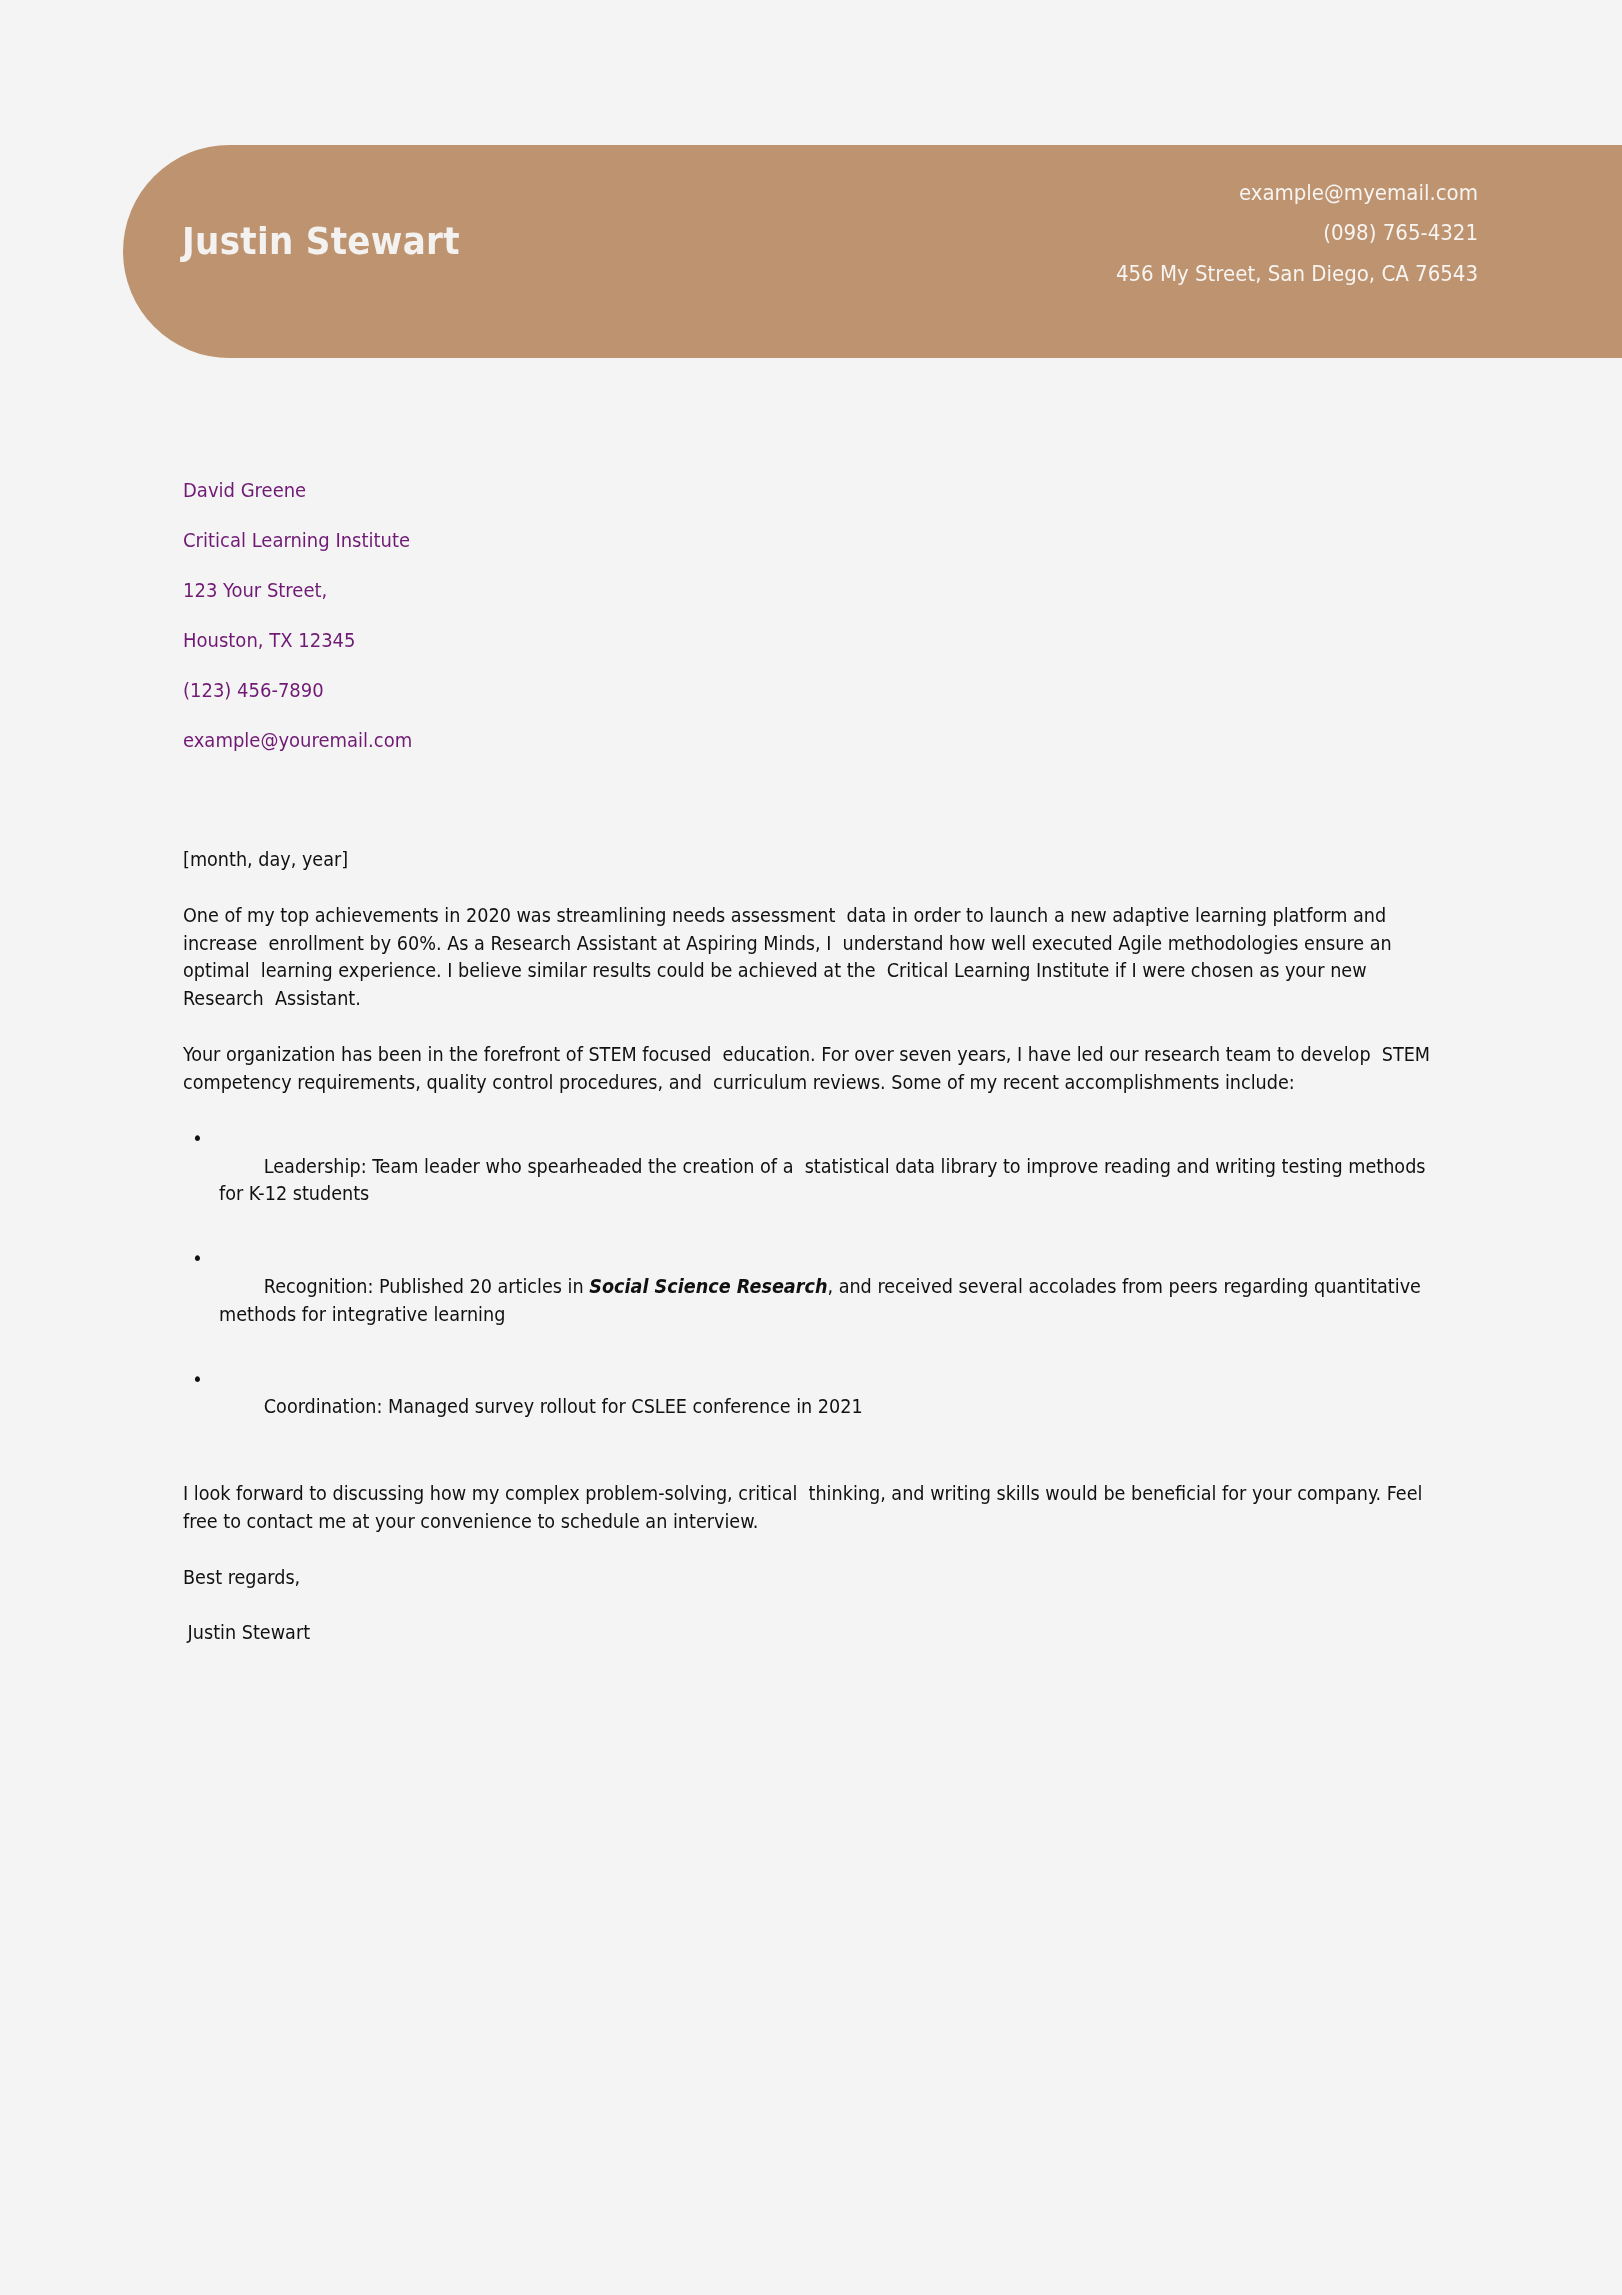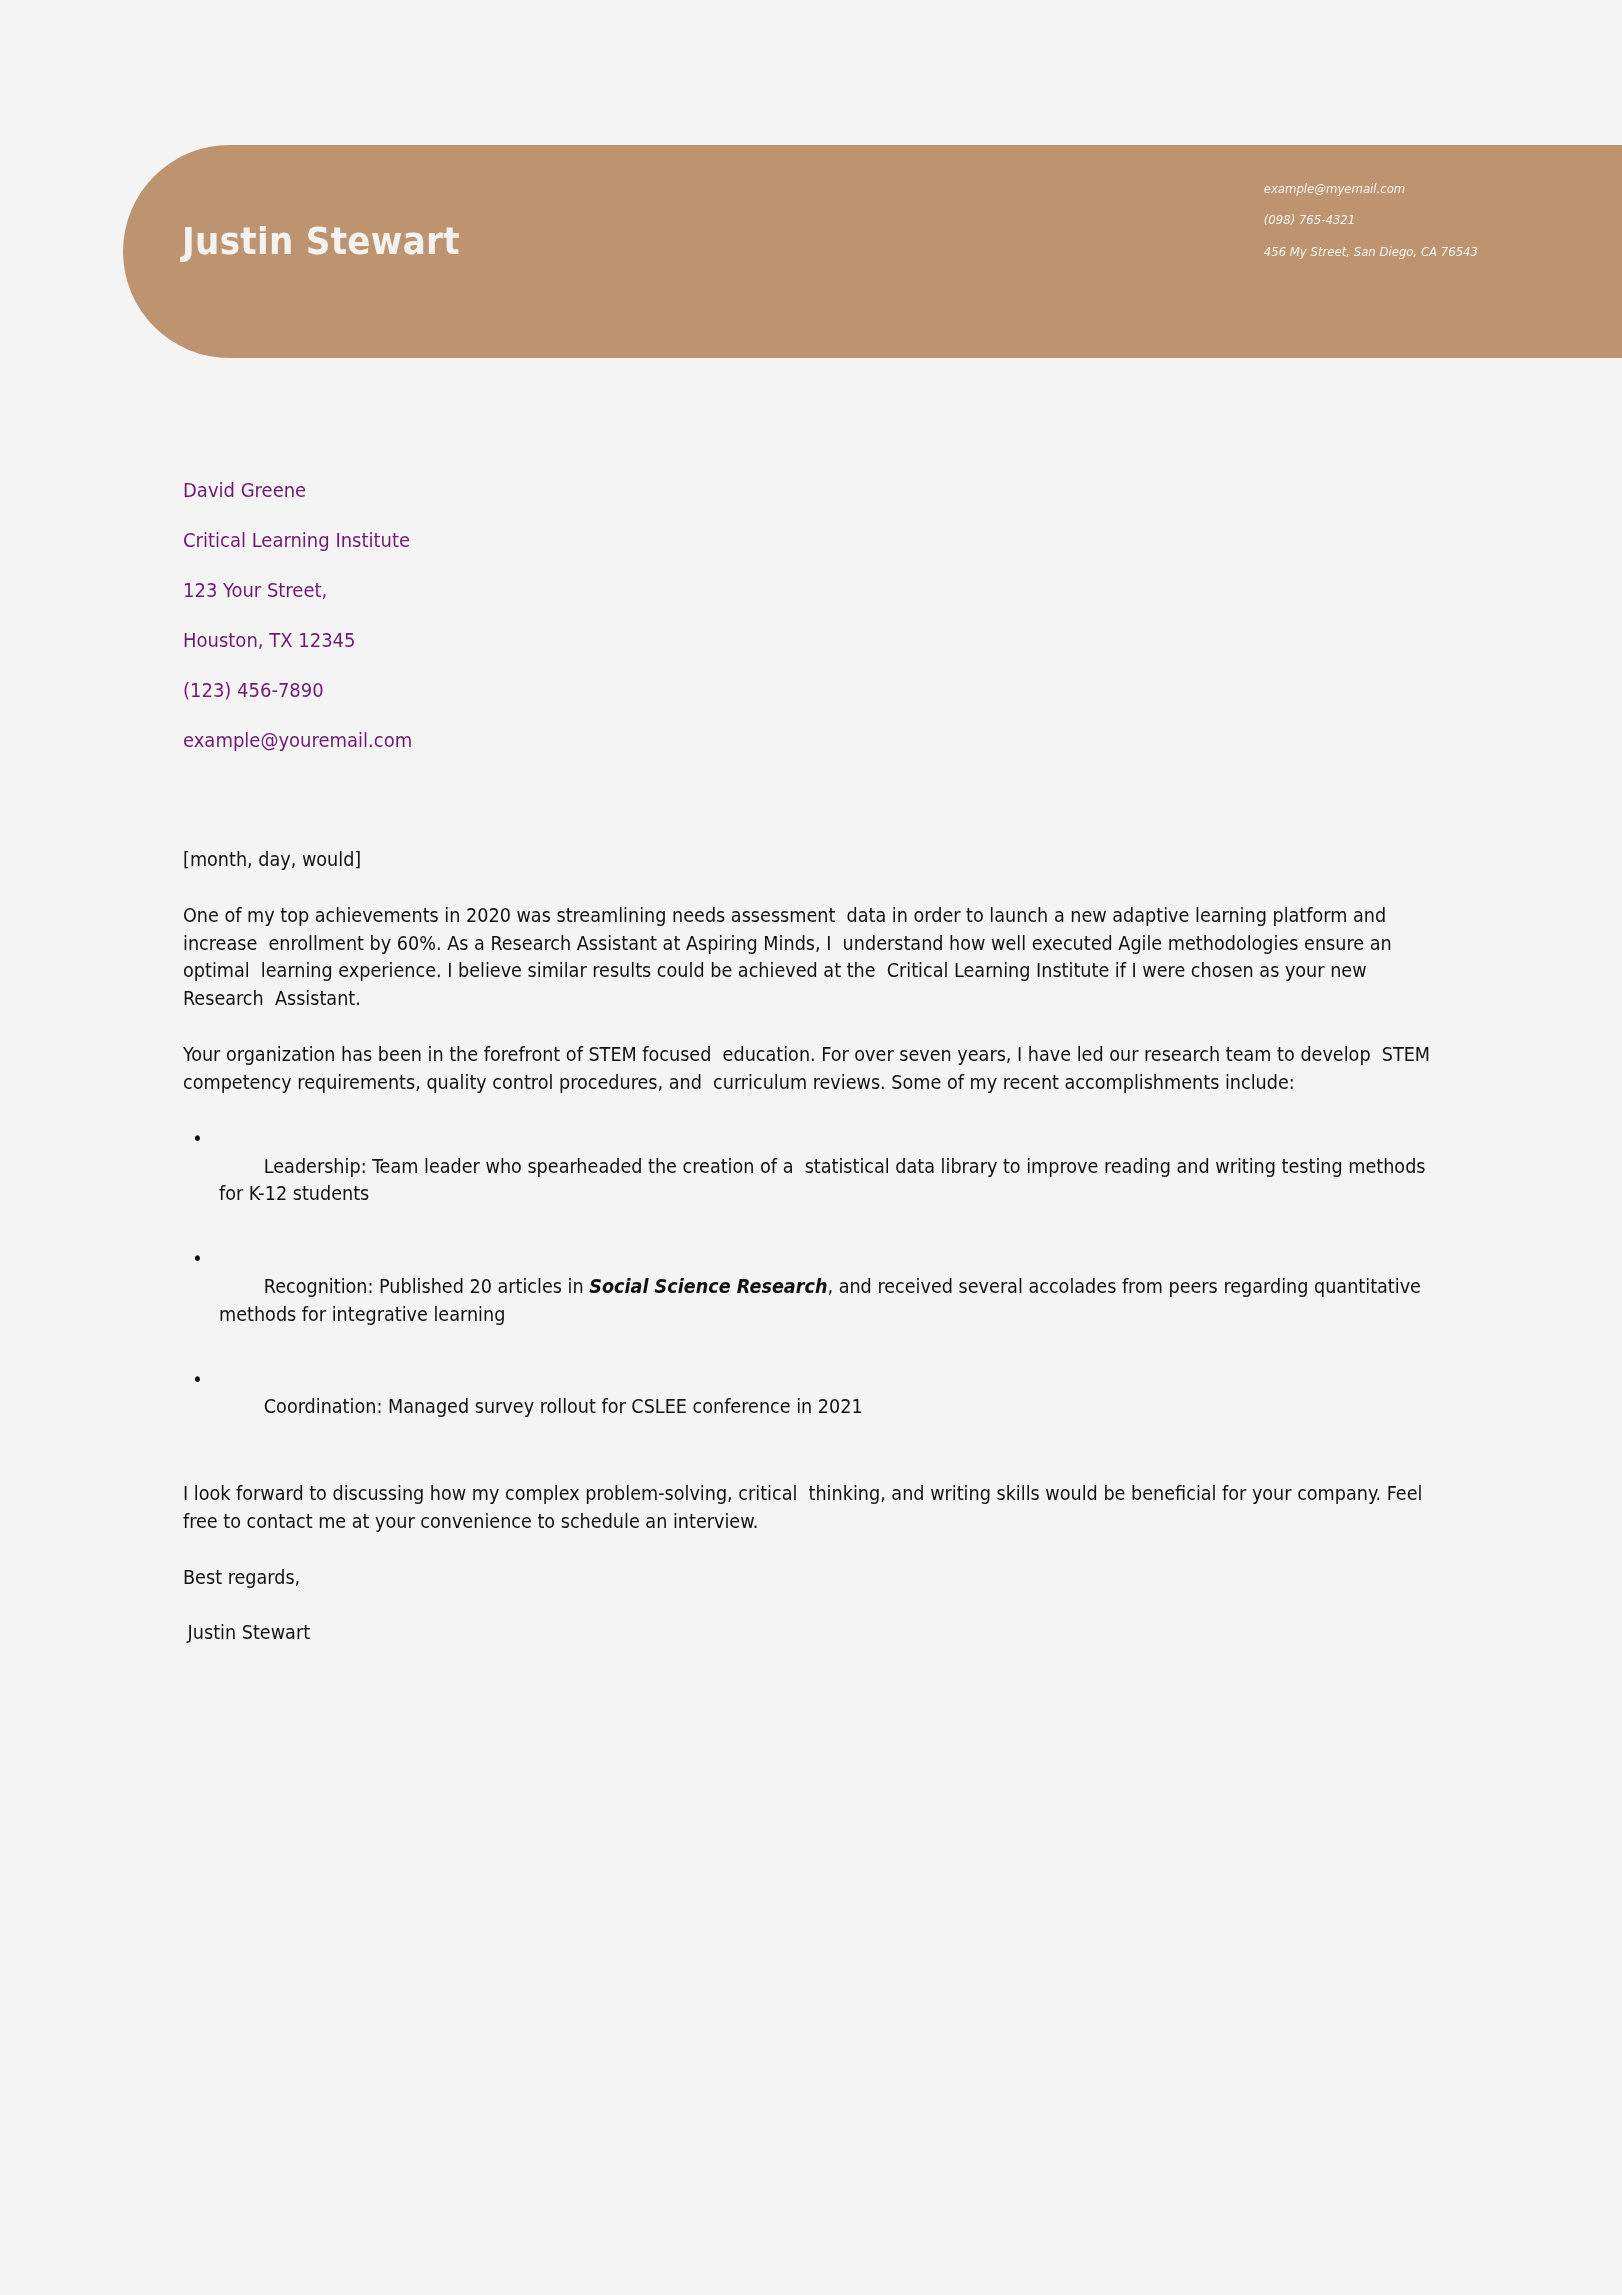--- a/index.html
+++ b/index.html
@@ -45,24 +45,24 @@
     color: #f4f2f0;
     letter-spacing: 0.3px;
     line-height: 1;
     white-space: nowrap;
   }
 
   .header-contact {
     position: absolute;
     right: 145px;
     top: 182px;
+    text-align: right;
     color: #f7f4f1;
-    font-size: 13px;
+    font-size: 22px;
     line-height: 1;
-    font-style: italic;
   }
   .header-contact .cline {
     margin-bottom: 18.3px;
     white-space: nowrap;
   }
   .header-contact .cline:last-child { margin-bottom: 0; }
 
   
   .recipient {
     position: absolute;
@@ -140,21 +140,21 @@
     <div class="rline">David Greene</div>
     <div class="rline">Critical Learning Institute</div>
     <div class="rline">123 Your Street,</div>
     <div class="rline">Houston, TX 12345</div>
     <div class="rline">(123) 456-7890</div>
     <div class="rline">example@youremail.com</div>
   </div>
 
   <div class="letter">
 
-    <p>[month, day, would]</p>
+    <p>[month, day, year]</p>
 
 
     <p>One of my top achievements in 2020 was streamlining needs assessment  data in order to launch a new adaptive learning platform and increase  enrollment by 60%. As a Research Assistant at Aspiring Minds, I  understand how well executed Agile methodologies ensure an optimal  learning experience. I believe similar results could be achieved at the  Critical Learning Institute if I were chosen as your new Research  Assistant.</p>
 
     <p>Your organization has been in the forefront of STEM focused  education. For over seven years, I have led our research team to develop  STEM competency requirements, quality control procedures, and  curriculum reviews. Some of my recent accomplishments include:</p>
 
     <ul class="bullets">
       <li>
         <span class="bullet-dot">•</span><span>Leadership: Team leader who spearheaded the creation of a  statistical data library to improve reading and writing testing methods  for K-12 students</span><span class="journal"></span><span></span>
       </li>

